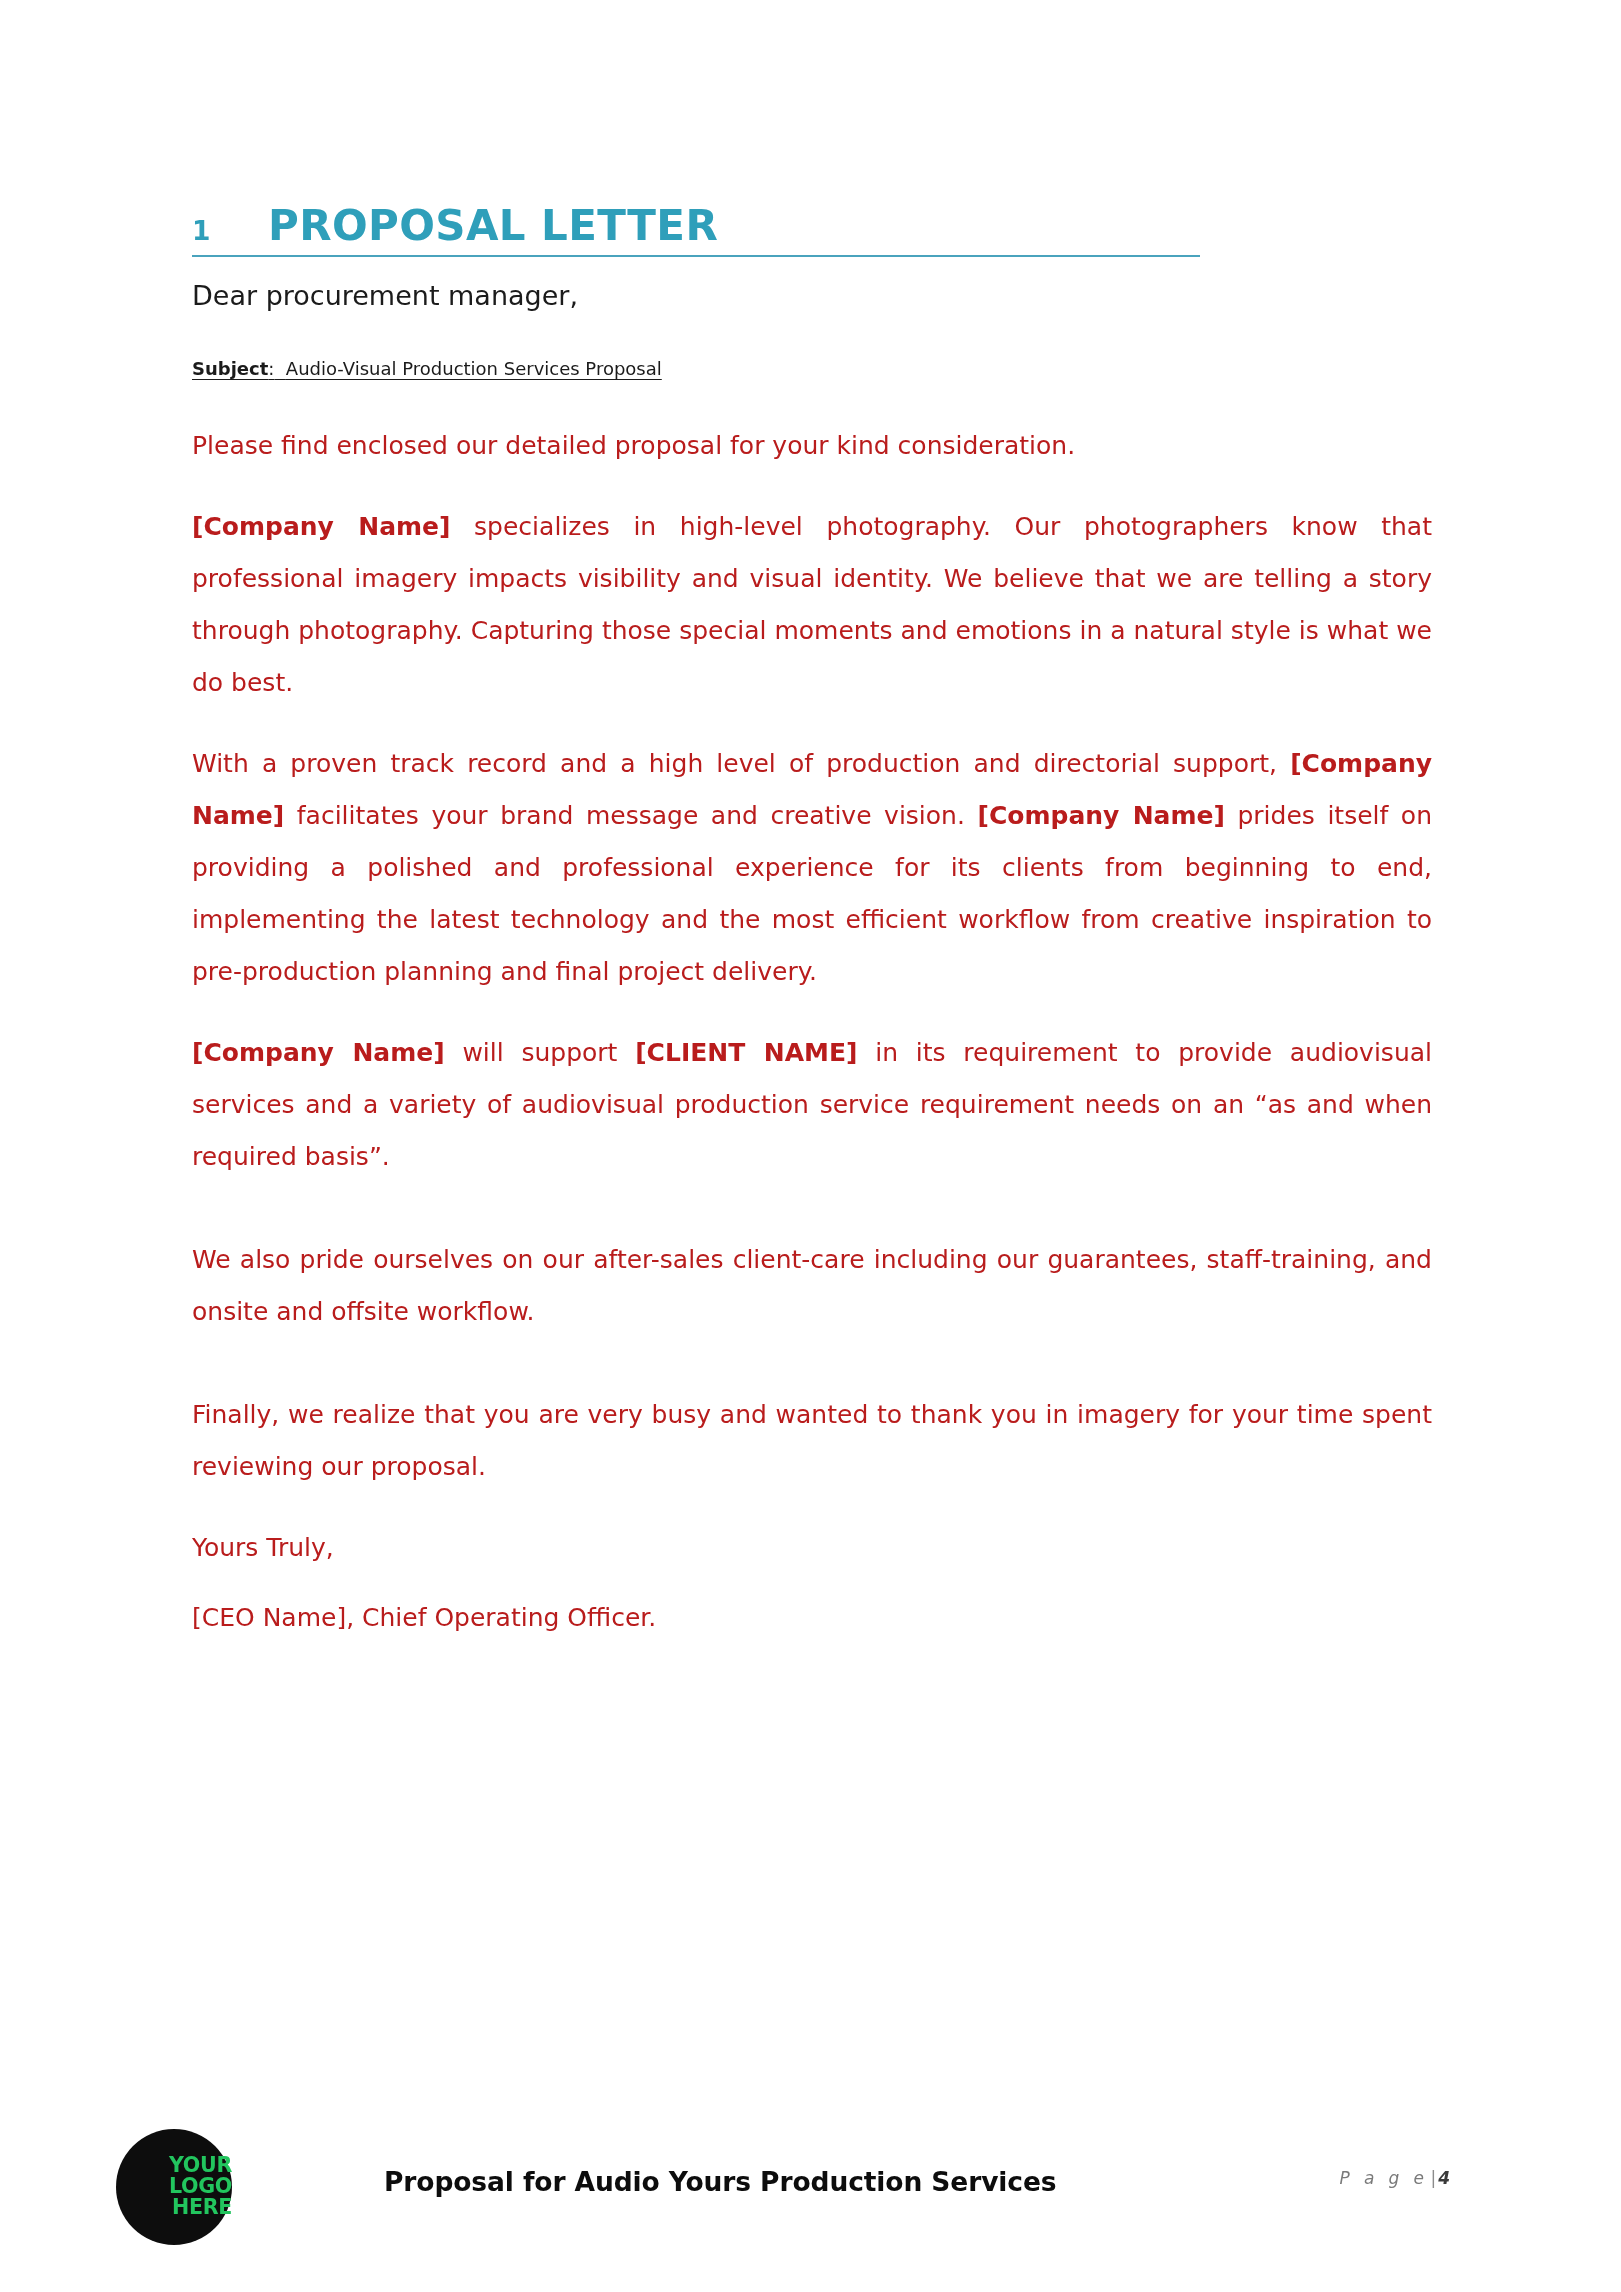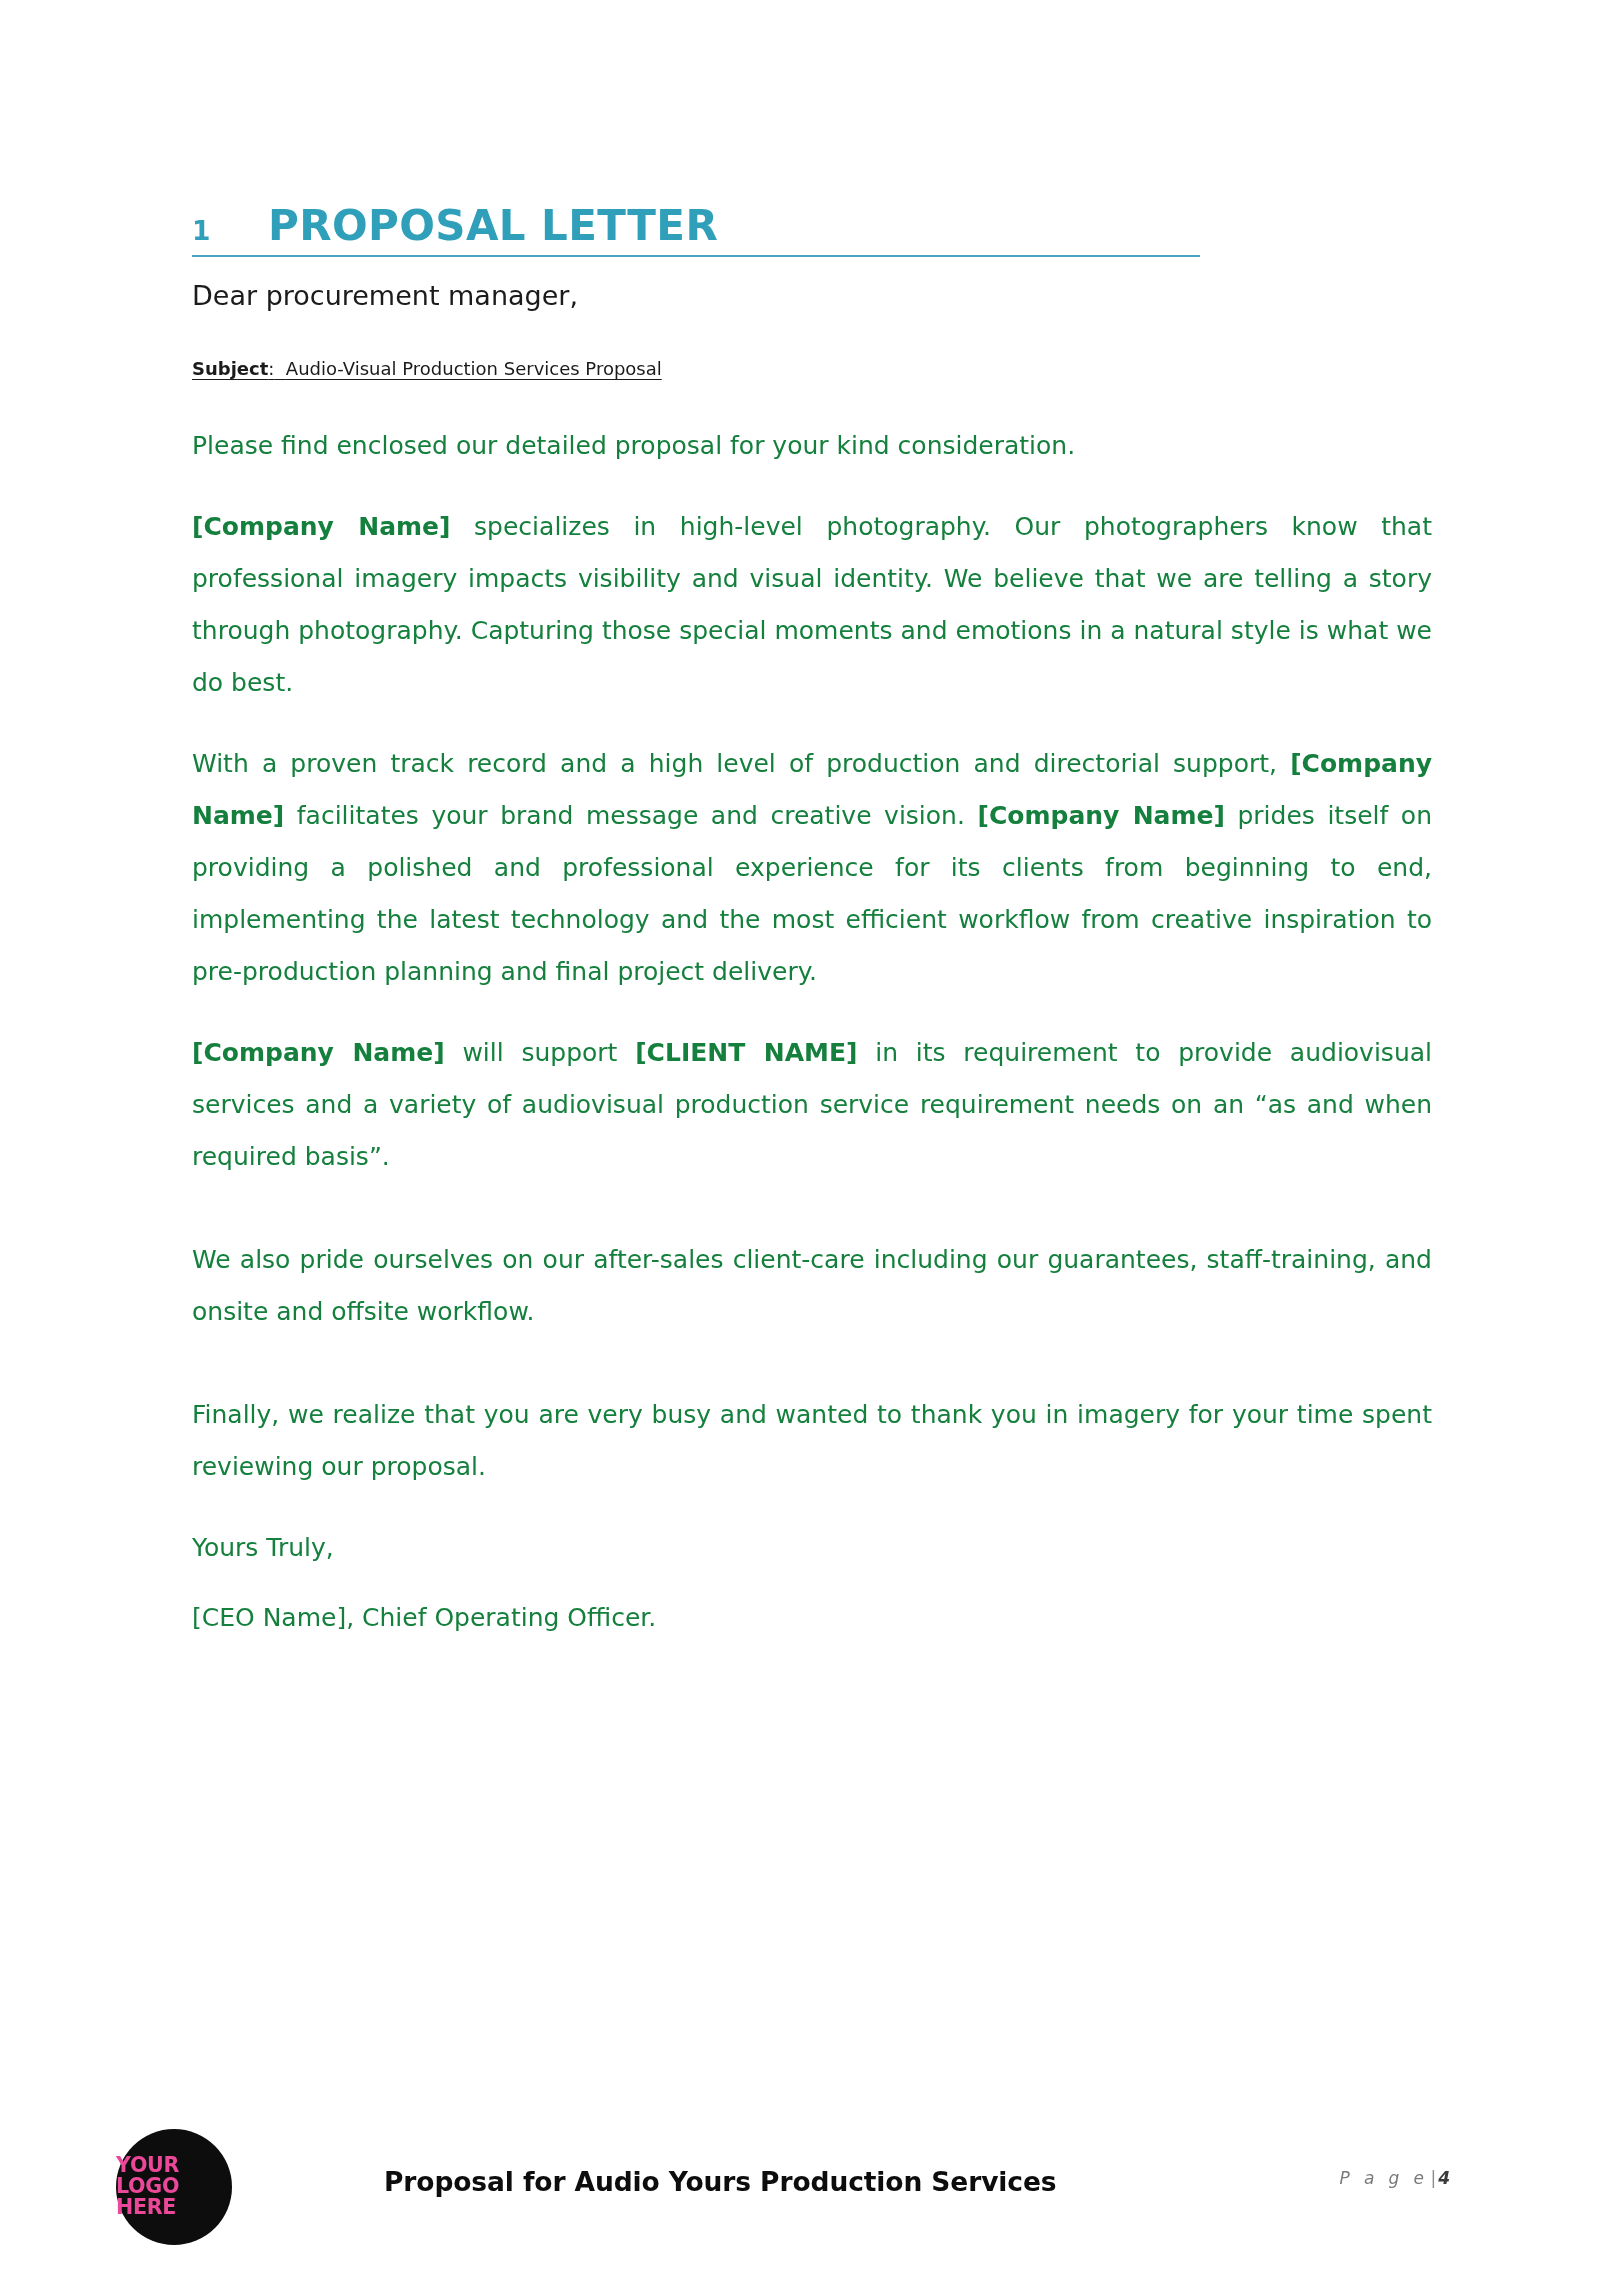--- a/index.html
+++ b/index.html
@@ -50,21 +50,21 @@
     margin-top: 4.9px;
     width: 1008px;
     height: 2px;
     background: #4aa3bd;
   }
 
   
   p.body {
     font-size: 25px;
     line-height: 52px;
-    color: #15803d;
+    color: #b91c1c;
     margin: 0;
     text-align: justify;
     text-justify: inter-word;
     -webkit-hyphens: none;
     hyphens: none;
   }
   p.left {
     text-align: left;
   }
   .gap-sm { height: 17.6px; }
@@ -97,24 +97,24 @@
     height: 186px;
   }
   .logo {
     position: absolute;
     left: 116px;
     top: 21.6px;
     width: 116px;
     height: 116px;
     border-radius: 50%;
     background: #0d0d0d;
-    color: #ec4899;
+    color: #22c55e;
     display: flex;
     flex-direction: column;
-    align-items: flex-start;
+    align-items: flex-end;
     justify-content: center;
     line-height: 1.02;
   }
   .logo span {
     font-size: 20.6px;
     font-weight: bold;
     letter-spacing: -0.3px;
     display: block;
     text-align: center;
   }

